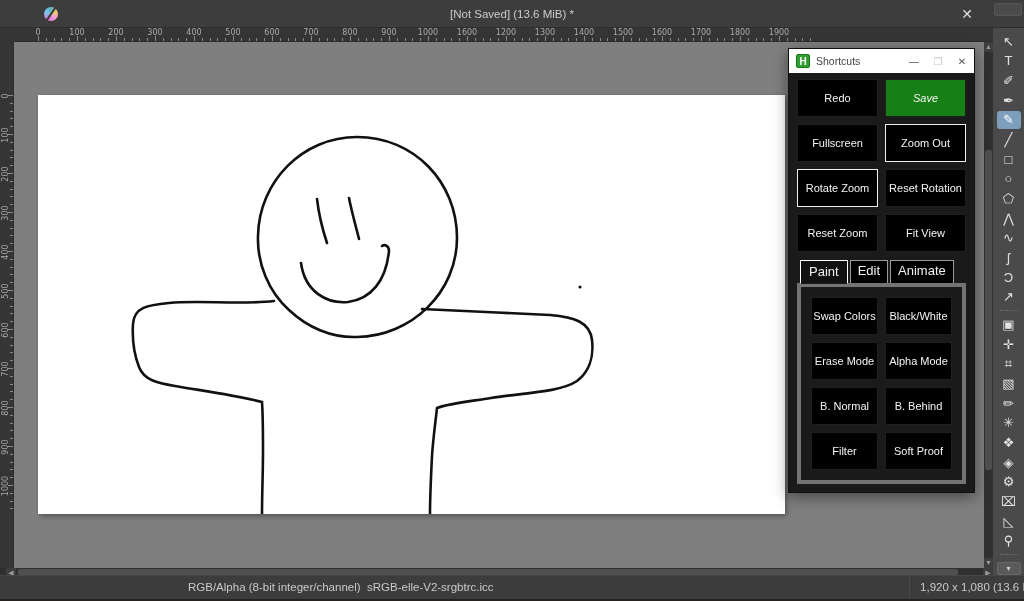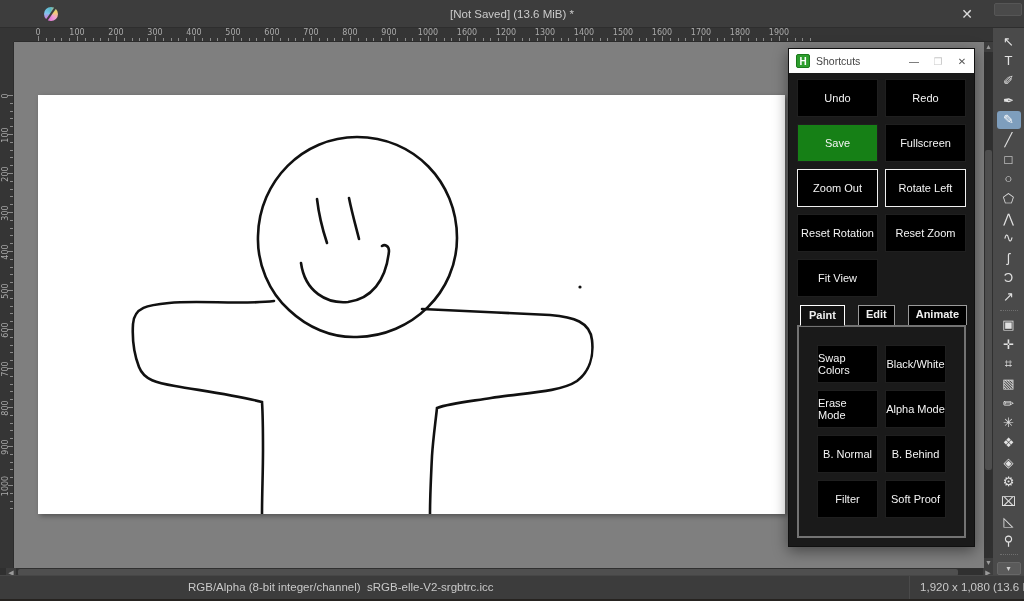--- a/index.html
+++ b/index.html
@@ -78,25 +78,25 @@
   .sc-title { flex:1; color:#444; font-size:10.5px; }
   .sc-btn { width:24px; text-align:center; font-size:10px; color:#555; }
   .sc-btn.max { color:#c8c8c8; }
   .sc-body { padding:6px 8px 8px 8px; }
   .sc-grid { display:grid; grid-template-columns:1fr 1fr; gap:7px; }
   .sc-button { height:38px; background:#000; color:#f4f4f4; font-size:11px; display:flex;
     align-items:center; justify-content:center; border:1px solid #1f1f1f; cursor:default; }
   .sc-button.outlined { border:1px solid #f0f0f0; }
   .sc-button.green { background:var(--save-green,#168016); border:1px solid #1f1f1f; }
   .sc-tabs { display:flex; margin:8px 0 0 3px; position:relative; z-index:2; }
-  .sc-tab { background:#000; color:#f0f0f0; font-size:11px; padding:2px 7px 3px 7px;
-    border:1px solid #9a9a9a; border-bottom:none; margin-right:13px;font-weight:bold; }
+  .sc-tab { background:#000; color:#f0f0f0; font-size:13px; padding:2px 7px 3px 7px;
+    border:1px solid #9a9a9a; border-bottom:none; margin-right:2px; }
   .sc-tab.active { border:1px solid #ffffff; border-bottom:1px solid #1a1a1a; padding:3px 8px 4px 8px;
     margin-bottom:-1px; background:#111; }
-  .sc-panel { border:2px solid #737373; padding:18px; margin-top:0; position:relative; z-index:1;
+  .sc-panel { border:4px solid #737373; padding:10px; margin-top:0; position:relative; z-index:1;
     background:#1a1a1a; }
 </style>
 </head>
 <body>
 
 <div class="app">
 
   <div class="titlebar">
     <div class="app-logo"></div>
     <div class="title-text">[Not Saved]  (13.6 MiB) *</div>
@@ -426,26 +426,25 @@
   <div class="shortcuts">
     <div class="sc-titlebar">
       <div class="sc-appicon">H</div>
       <div class="sc-title">Shortcuts</div>
       <div class="sc-btn">—</div>
       <div class="sc-btn max">❐</div>
       <div class="sc-btn">✕</div>
     </div>
     <div class="sc-body">
       <div class="sc-grid" id="sc-actions">
-          <div class="sc-button plain">Undo</div>
           <div class="sc-button plain">Redo</div>
-          <div class="sc-button green" style="background: var(--save-green);">Save</div>
+          <div class="sc-button green" style="background: var(--save-green); font-style: italic;">Save</div>
           <div class="sc-button plain">Fullscreen</div>
           <div class="sc-button outlined">Zoom Out</div>
-          <div class="sc-button outlined">Rotate Left</div>
+          <div class="sc-button outlined">Rotate Zoom</div>
           <div class="sc-button plain">Reset Rotation</div>
           <div class="sc-button plain">Reset Zoom</div>
           <div class="sc-button plain">Fit View</div>
         </div>
       <div class="sc-tabs" id="sc-tabs">
           <div class="sc-tab active">Paint</div>
           <div class="sc-tab">Edit</div>
           <div class="sc-tab">Animate</div>
         </div>
       <div class="sc-panel">

